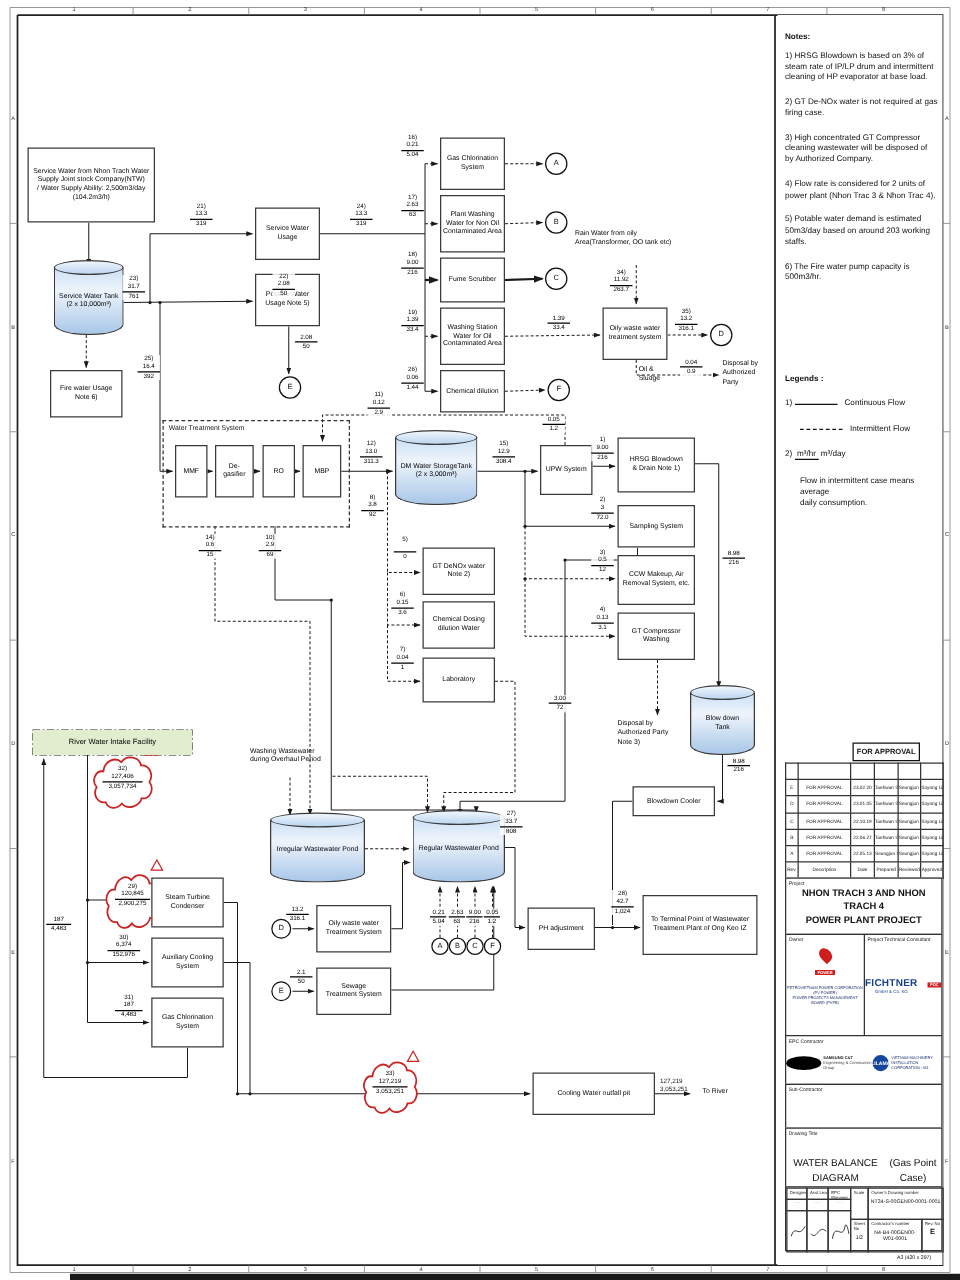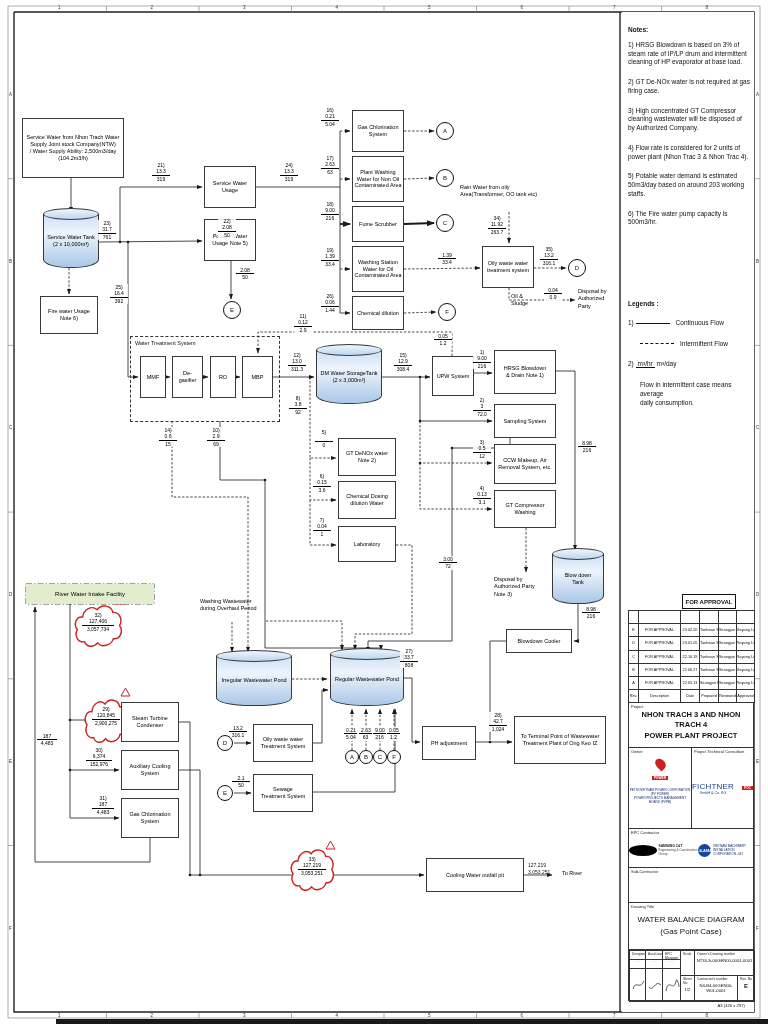--- a/index.html
+++ b/index.html
@@ -48,26 +48,26 @@
   table.ap td{border:0.8px solid #333;height:12.2px;text-align:center;font-size:3.8px;overflow:hidden;
        white-space:nowrap;padding:0}
   .sect{border:1px solid #333;box-sizing:border-box;position:relative;margin-top:-1px;width:126px;background:#fff}
   .slab{position:absolute;left:2px;top:1px;font-size:4px;color:#222}
   .projname{width:100%;height:100%;display:flex;align-items:center;justify-content:center;text-align:center;
        font-weight:bold;font-size:7.5px;white-space:pre-line;line-height:1.4}
   .half{position:absolute;top:0;bottom:0;box-sizing:border-box}
   .flame{width:9px;height:12px;background:#cf1e1e;border-radius:50% 50% 50% 0;transform:rotate(-45deg)}
   .redbox{background:#cf1e1e;color:#fff;font-size:3.2px;padding:0 2px;font-weight:bold}
   .tiny{font-size:3.1px;color:#1a2f6e;line-height:1.3;text-align:center;white-space:pre-line}
-  .fichtner{color:#173f8f;font-weight:normal;font-size:8px;letter-spacing:0.2px}
+  .fichtner{color:#173f8f;font-weight:bold;font-size:8px;letter-spacing:0.2px}
   .gmb{font-size:3.6px;color:#173f8f}
   .sblob{width:34px;height:11px;background:#000;border-radius:50%}
   .lcirc{width:13px;height:13px;border-radius:50%;background:#1446a0;color:#fff;font-size:4px;
        display:flex;align-items:center;justify-content:center;font-weight:bold}
-  .dtitle{width:100%;height:100%;display:flex;flex-direction:column;align-items:center;justify-content:center;
+  .dtitle{width:100%;height:100%;display:flex;flex-direction:row;align-items:flex-end;justify-content:center;
        font-size:8px;text-align:center;line-height:1.5}
   .grid-cell{position:absolute;border:0.8px solid #333;box-sizing:border-box;font-size:3.6px;overflow:hidden}
   .gc-label{display:block;padding:1px 1px 0 2px;font-size:3.4px;color:#222}
   .gc-val{display:block;text-align:center;font-size:4.2px;padding-top:2px}
   .namecell::after{content:"·····";color:#999;font-size:3.5px;display:block;text-align:center}
   .paper{position:absolute;right:8px;bottom:-8px;font-size:4.2px}
   .botbar{position:absolute;left:56px;top:1019px;width:712px;height:5px;background:#191919;z-index:8}
 </style>
 </head>
 <body>

